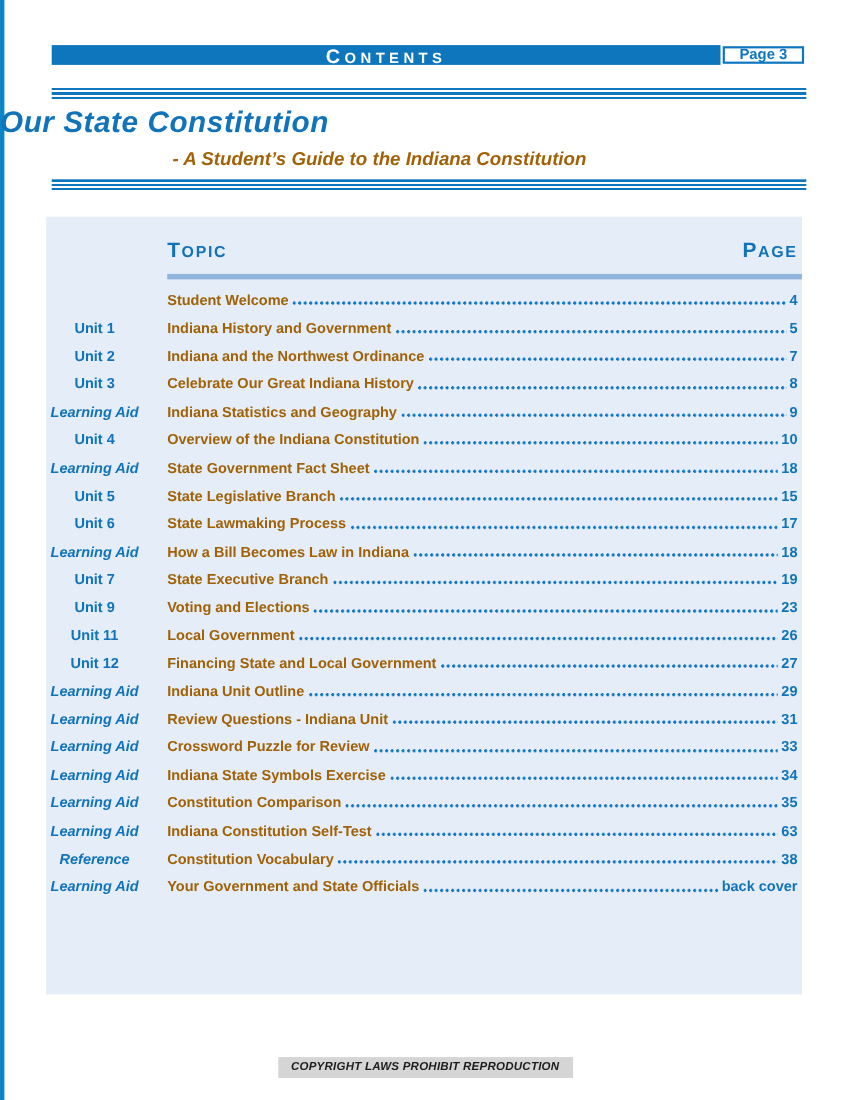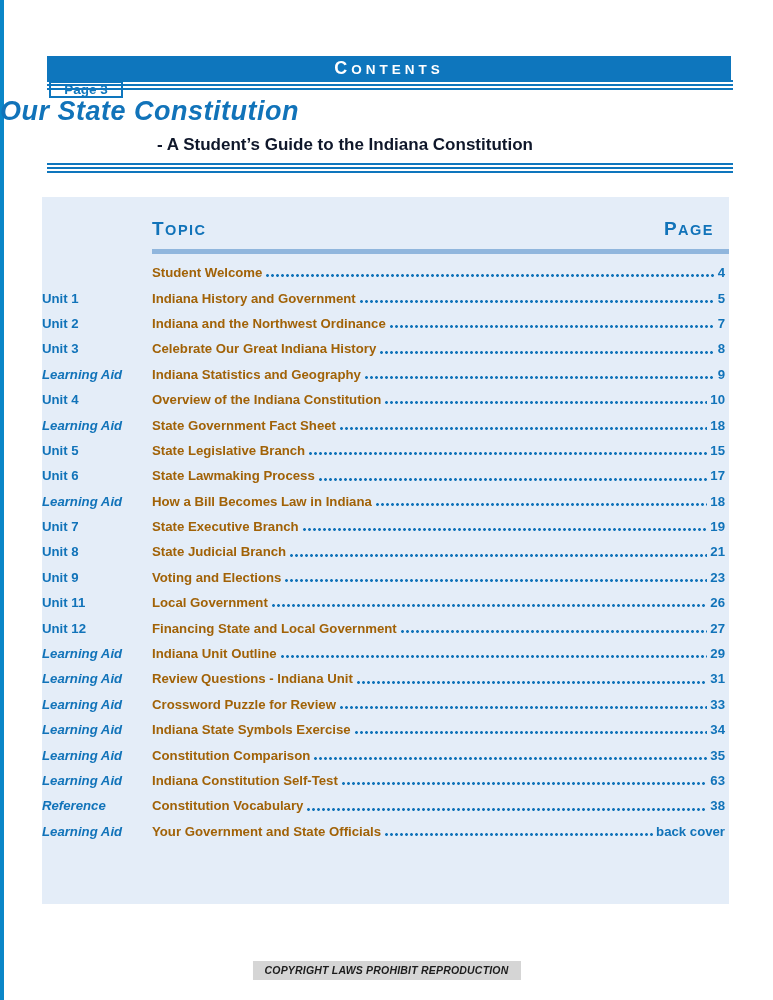--- a/index.html
+++ b/index.html
@@ -3,21 +3,21 @@
 <meta charset="utf-8">
 <style>
   html,body{margin:0;padding:0;}
   body{
     width:773px;height:1000px;position:relative;background:#ffffff;
     font-family:"Liberation Sans", sans-serif;overflow:hidden;
   }
   .edge-strip{position:absolute;left:0;top:0;width:4px;height:1000px;background:#0a86c8;}
 
   
-  .hdr-row{position:absolute;left:47px;top:56px;width:684px;height:43px;display:flex;flex-direction:column;}
+  .hdr-row{position:absolute;left:47px;top:41px;width:684px;height:18px;display:flex;}
   .hdr-bar{flex:1;background:#0e76bd;display:flex;align-items:center;justify-content:center;}
   .hdr-title{
     display:block;color:#ffffff;font-weight:bold;font-size:13.5px;
     letter-spacing:4px;line-height:1;padding-top:1px;
   }
   .hdr-title::first-letter{font-size:18px;}
   .page-box{
     width:70px;margin:1px 0 1px 2px;border:2.5px solid #0e76bd;background:#ffffff;
     display:flex;align-items:flex-end;justify-content:center;
   }
@@ -31,36 +31,36 @@
   .r1{top:80px;}
   .r2{top:163px;}
 
   
   .title{
     position:absolute;top:96px;left:0;width:773px;margin:0;text-align:left;
     font-size:27px;font-style:italic;font-weight:bold;color:#1173b9;letter-spacing:0.5px;
   }
   .subtitle{
     position:absolute;top:135px;left:0;width:690px;margin:0;text-align:center;
-    font-size:17px;font-weight:bold;color:#0f172a;
+    font-size:17px;font-style:italic;font-weight:bold;color:#a16207;
   }
 
   
   .toc-box{position:absolute;left:42px;top:197px;width:687px;height:707px;background:#e4edf8;}
-  .toc-head{position:absolute;top:21px;left:110px;right:15px;display:flex;justify-content:space-between;}
+  .toc-head{position:absolute;top:21px;left:110px;right:4px;display:flex;justify-content:space-between;}
   .toc-h{
     display:block;font-weight:bold;color:#1173b9;font-size:14.5px;
     letter-spacing:1.5px;line-height:1.2;
   }
   .toc-h::first-letter{font-size:19px;}
   .toc-divider{position:absolute;top:52px;left:110px;right:0;height:5px;background:#90b6dd;}
   .toc-rows{position:absolute;top:62px;left:0;right:4px;}
   .row{display:flex;height:25.4px;align-items:flex-end;padding-bottom:5px;box-sizing:border-box;}
   .label{
-    width:110px;flex-shrink:0;box-sizing:border-box;padding-right:22px;text-align:left;
+    width:110px;flex-shrink:0;box-sizing:border-box;padding-right:22px;text-align:center;
     font-weight:bold;color:#1173b9;font-size:13.2px;line-height:1;white-space:nowrap;
   }
   .label.italic{font-style:italic;}
   .topic{font-weight:bold;color:#a16207;font-size:13.2px;line-height:1;white-space:nowrap;}
   .leader{
     flex:1;height:3px;margin:0 3px 2px 4px;
     background-image:radial-gradient(circle at 1.5px 1.5px,#1173b9 1.2px,transparent 1.6px);
     background-size:5px 3px;background-repeat:repeat-x;
   }
   .page-num{font-weight:bold;color:#1173b9;font-size:13.2px;line-height:1;white-space:nowrap;}
@@ -160,26 +160,20 @@
         <span class="leader"></span>
         <span class="page-num">18</span>
       </div>
       <div class="row">
         <span class="label">Unit 7</span>
         <span class="topic">State Executive Branch</span>
         <span class="leader"></span>
         <span class="page-num">19</span>
       </div>
       <div class="row">
-        <span class="label">Unit 8</span>
-        <span class="topic">State Judicial Branch</span>
-        <span class="leader"></span>
-        <span class="page-num">21</span>
-      </div>
-      <div class="row">
         <span class="label">Unit 9</span>
         <span class="topic">Voting and Elections</span>
         <span class="leader"></span>
         <span class="page-num">23</span>
       </div>
       <div class="row">
         <span class="label">Unit 11</span>
         <span class="topic">Local Government</span>
         <span class="leader"></span>
         <span class="page-num">26</span>

